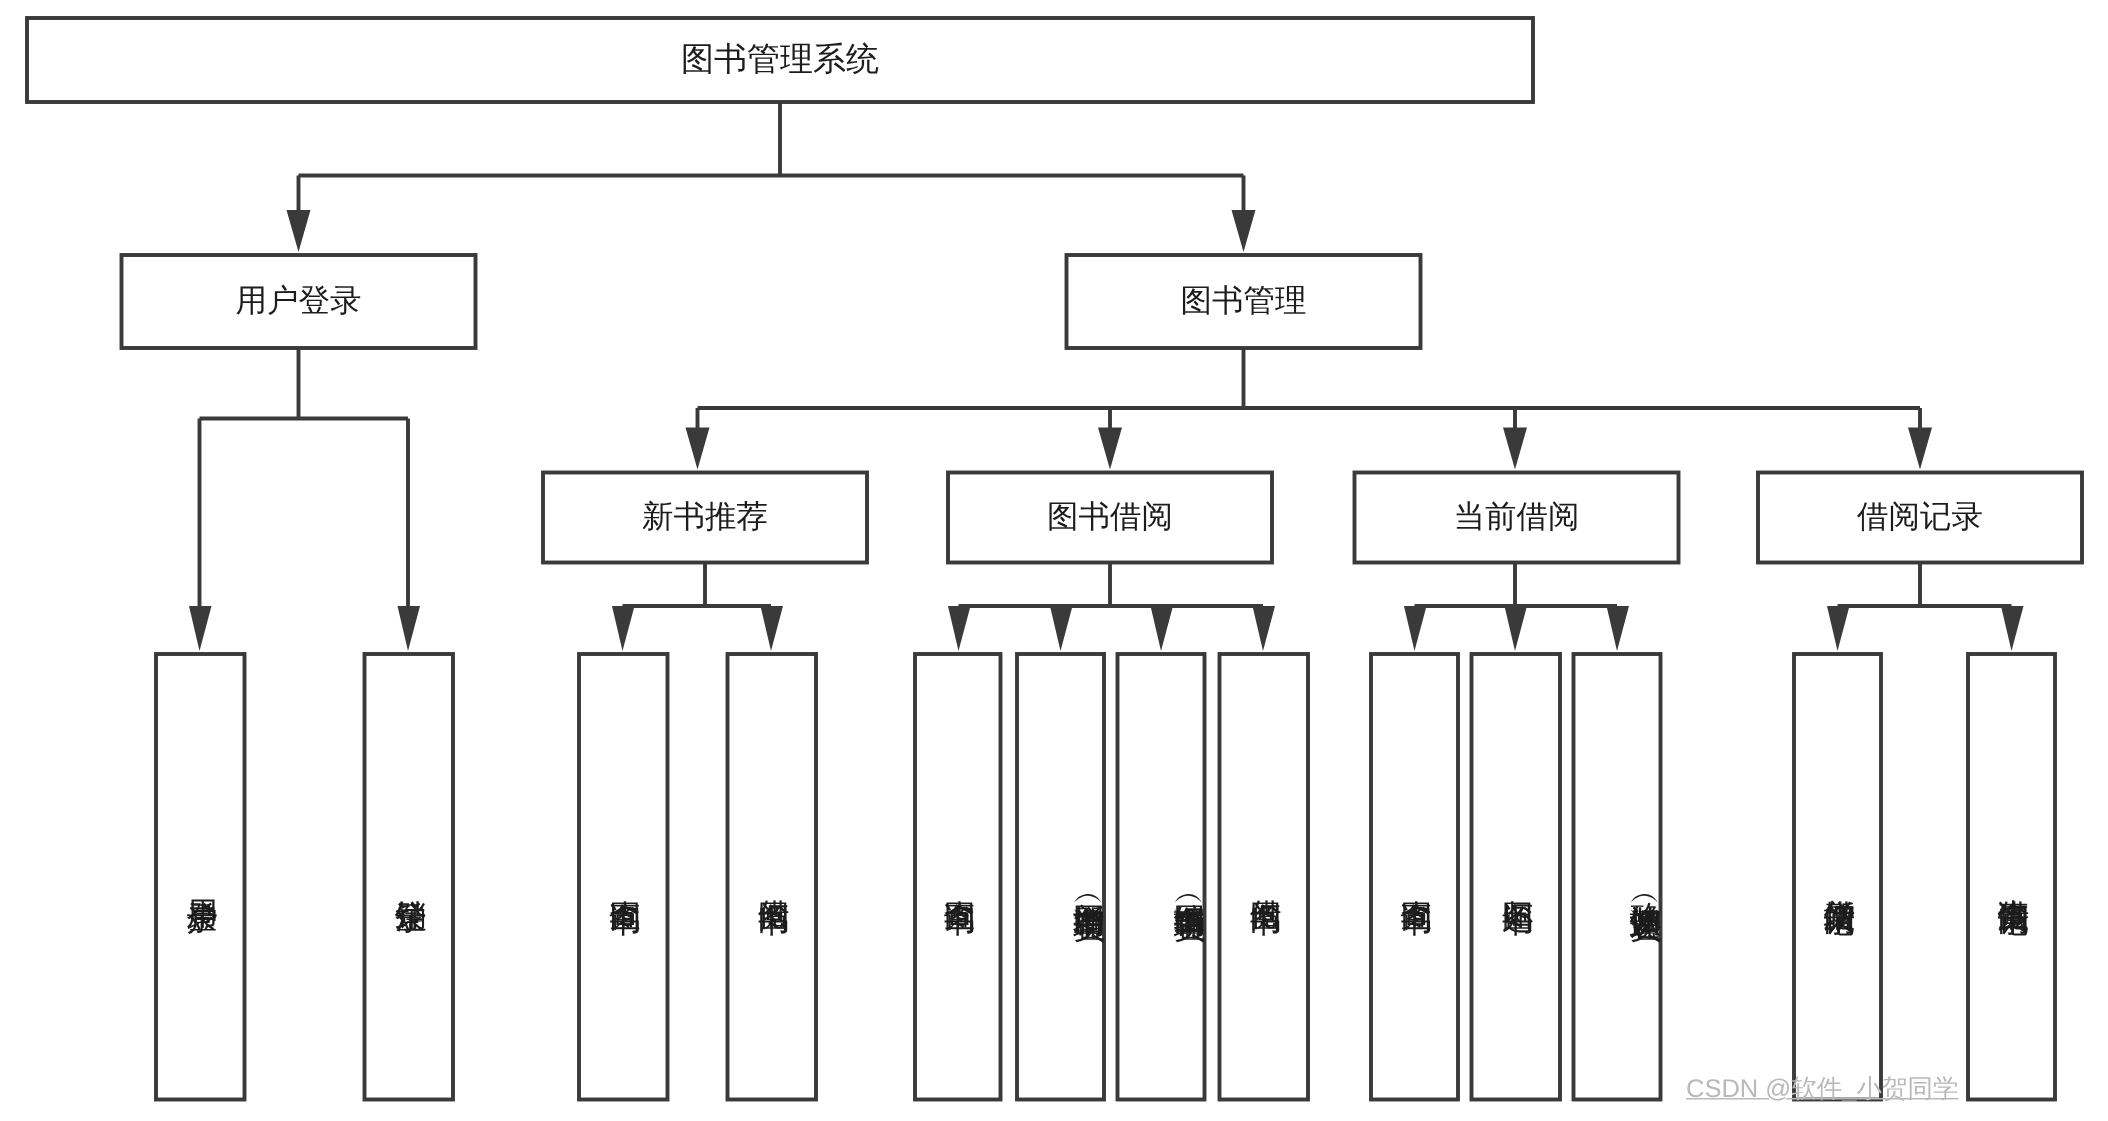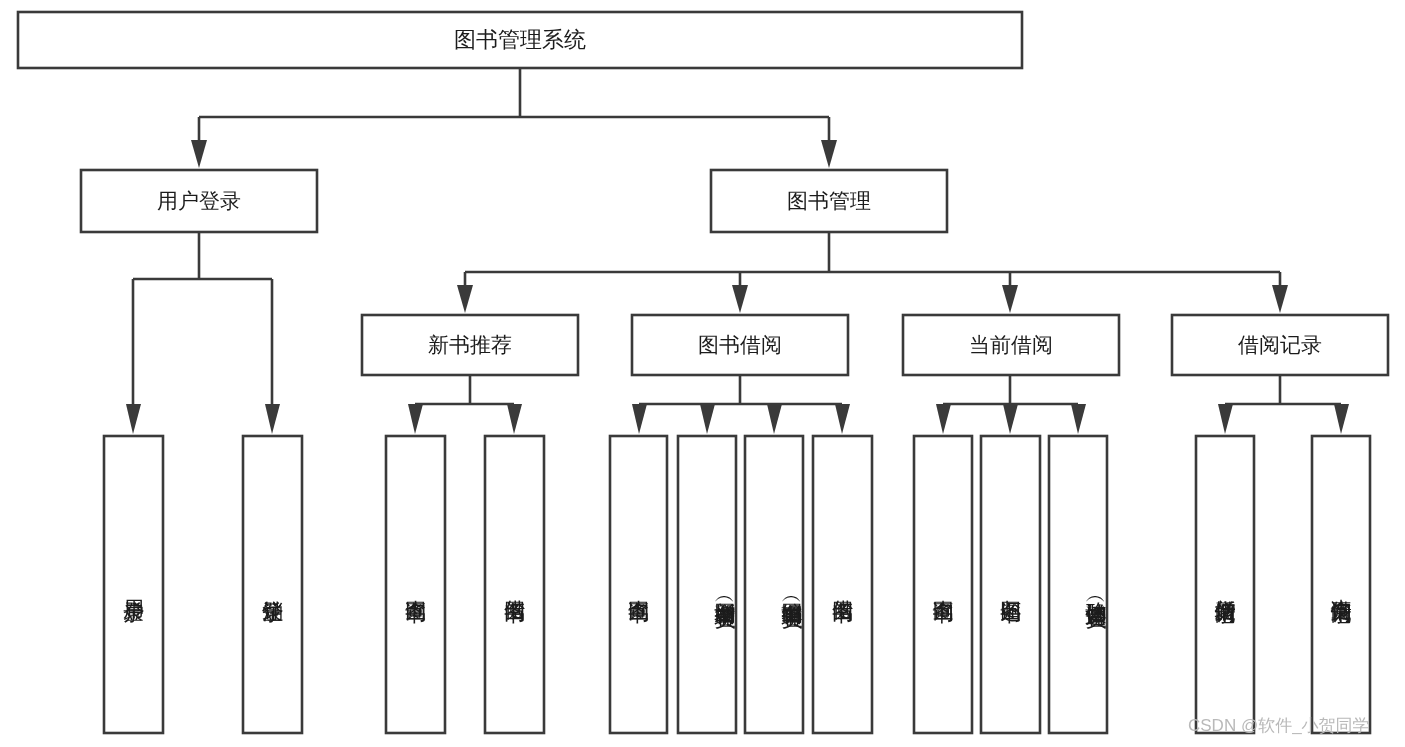--- a/index.html
+++ b/index.html
@@ -67,27 +67,28 @@
     display: flex;
     align-items: center;
     justify-content: center;
     text-align: center;
     white-space: nowrap;
     pointer-events: none;
     user-select: none;
   }
   .watermark {
     position: absolute;
-    left: 1188px;
+    left: 1124px;
     top: 714px;
     font-family: "Liberation Sans", "DejaVu Sans", sans-serif;
     font-size: 17px;
     color: #b9b9b9;
     white-space: nowrap;
     user-select: none;
+    text-decoration: underline;
   }
 </style>
 </head>
 <body>
 
 <div id="diagram-root">
 
   <svg class="diagram-svg" viewBox="0 0 1405 747">
 
     <g>

